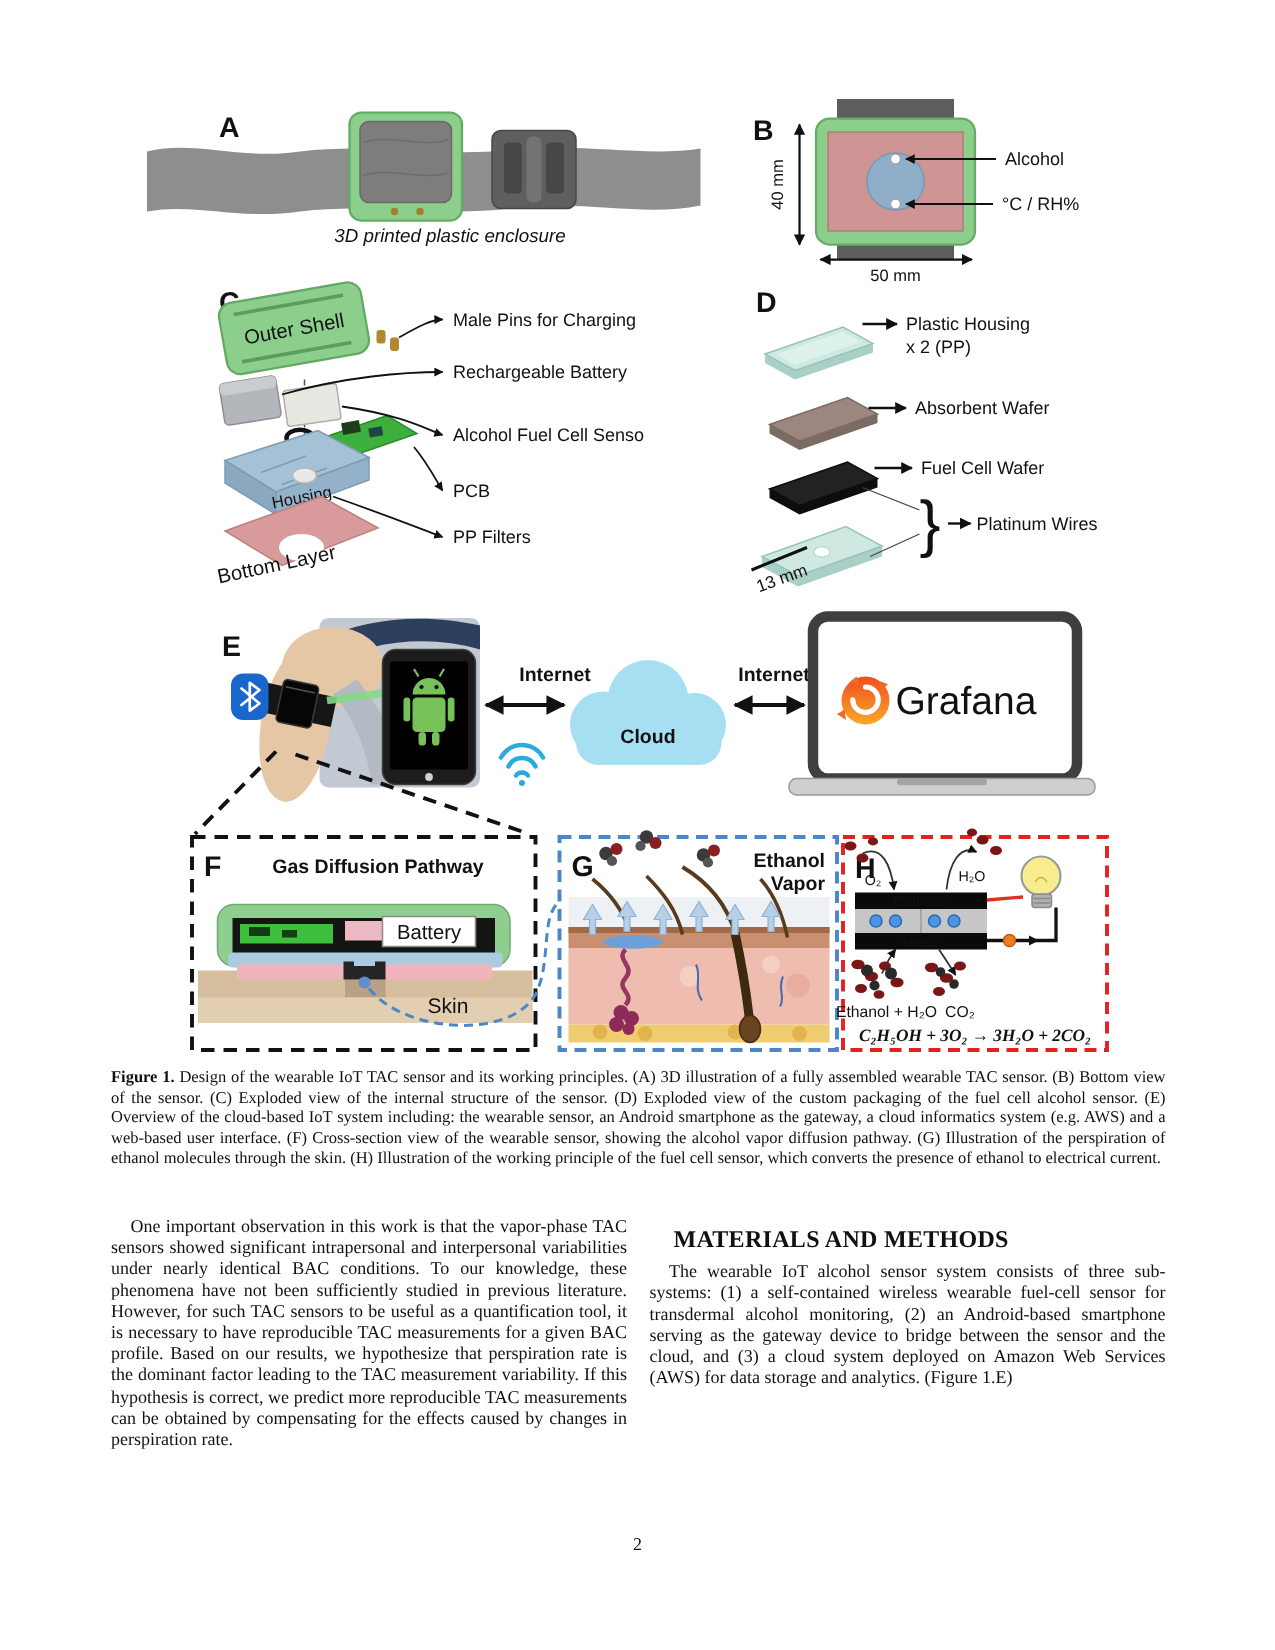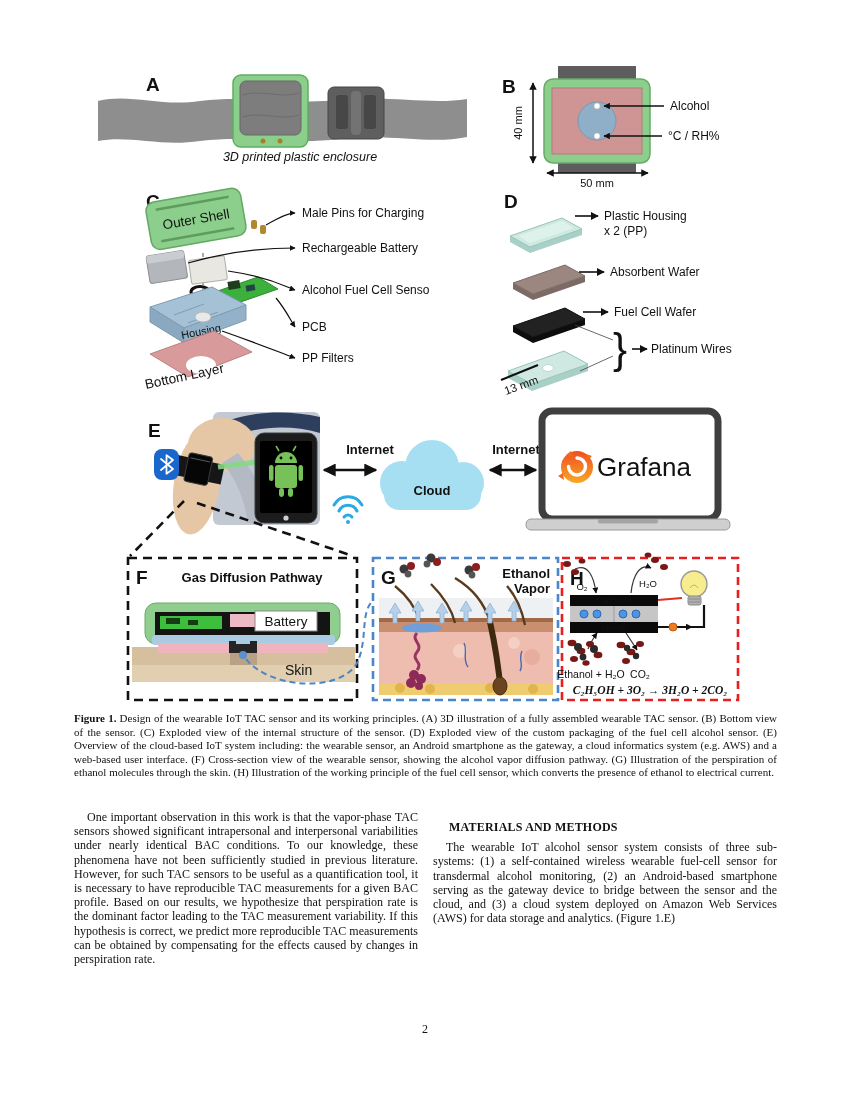--- a/index.html
+++ b/index.html
@@ -9,21 +9,21 @@
   svg text{font-family:"Liberation Sans", sans-serif;fill:#111;}
   .plabel{font-size:19px;font-weight:bold;}
   .callout{font-size:12px;}
   .boldlab{font-size:13px;font-weight:bold;}
   #caption{position:absolute;left:74px;top:712px;width:703px;font-size:11px;line-height:13.6px;text-align:justify;}
   #caption b{font-weight:bold;}
   #body-cols{position:absolute;left:74px;top:810px;width:703px;display:flex;gap:15px;}
   .col{width:344px;font-size:12px;line-height:14.2px;text-align:justify;}
   .col p{margin:0;}
   .indent{text-indent:13px;}
-  .heading{font-weight:bold;font-size:12px;margin:10px 0 6px 16px;letter-spacing:.2px;
+  .heading{font-weight:bold;font-size:16px;margin:10px 0 6px 16px;letter-spacing:.2px;
            font-family:"Liberation Serif", serif;}
   #page-num{position:absolute;left:0;right:0;top:1022px;text-align:center;font-size:12px;}
 </style>
 </head>
 <body>
 
 <div id="page">
 
 <svg id="fig-svg" width="715" height="660" viewBox="0 0 715 660">
   <defs>

